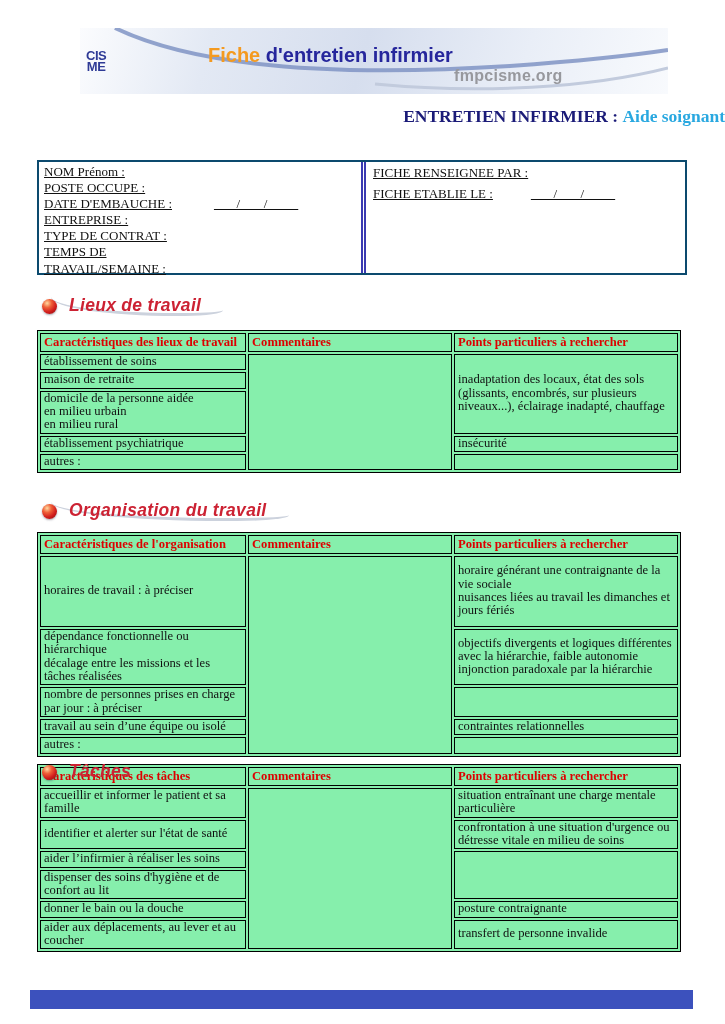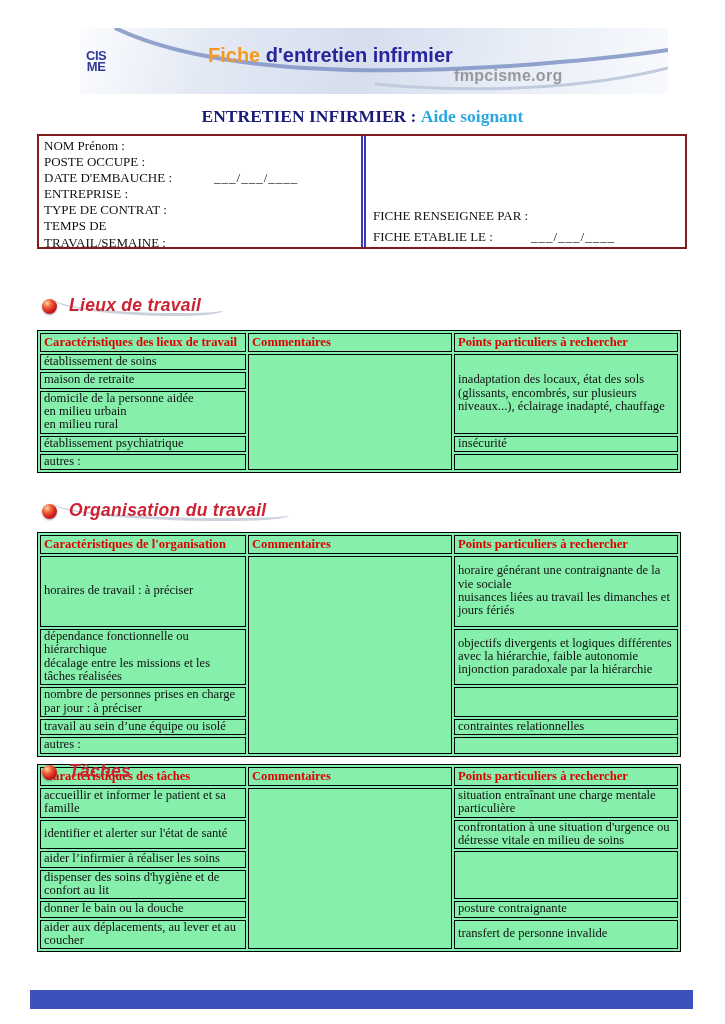--- a/index.html
+++ b/index.html
@@ -12,31 +12,31 @@
   .banner svg{position:absolute;left:0;top:0;width:100%;height:100%;}
   .logo{position:absolute;left:6px;top:23px;text-align:center;
         font:900 13px/0.82 "Liberation Sans",sans-serif;color:#2e3a96;letter-spacing:-0.5px;}
   .banner-title{position:absolute;left:128px;top:17px;white-space:nowrap;
         font:700 20px/1 "Liberation Sans",sans-serif;color:#26269c;text-align:right;}
   .banner-title .fiche{color:#f49a20;}
   .site-url{position:absolute;left:374px;top:40px;
         font:700 16px/1 "Liberation Sans",sans-serif;color:#97989d;letter-spacing:.3px;}
 
   
-  .doc-title{position:absolute;top:106px;left:0;width:100%;text-align:center;
+  .doc-title{position:absolute;top:106px;left:0;width:100%;text-align:right;
         font:700 17.5px/1.2 "Liberation Serif",serif;}
   .t-navy{color:#1b1b78;}
   .t-cyan{color:#29a8e0;}
 
   
-  .info-box{position:absolute;left:37px;top:134px;width:646px;height:111px;
-        border:2px solid #7f1d1d;display:flex;background:#fff;}
+  .info-box{position:absolute;left:37px;top:160px;width:646px;height:111px;
+        border:2px solid #0c4a6e;display:flex;background:#fff;text-decoration:underline;}
   .info-left{width:324px;border-right:2px solid #3a3ab2;padding:2px 0 0 5px;box-sizing:border-box;}
   .info-right{flex:1;border-left:2px solid #3a3ab2;margin-left:1px;padding-left:7px;
-        display:flex;flex-direction:column;justify-content:flex-end;}
+        display:flex;flex-direction:column;justify-content:flex-start;}
   .iline{font:13px/16.1px "Liberation Serif",serif;white-space:nowrap;}
   .info-right .iline{line-height:21px;}
   .blank{margin-left:42px;letter-spacing:1px;}
   .blank2{margin-left:38px;letter-spacing:1px;}
 
   
   .section{position:absolute;left:42px;display:inline-flex;align-items:center;gap:12px;height:24px;}
   .ball{width:15px;height:15px;border-radius:50%;flex:0 0 auto;position:relative;z-index:1;
         background:radial-gradient(circle at 34% 28%,#ffd9a0 0%,#ef6038 30%,#d01c1c 62%,#7d0f0f 100%);
         box-shadow:0 1px 2px rgba(60,60,80,.45);}

